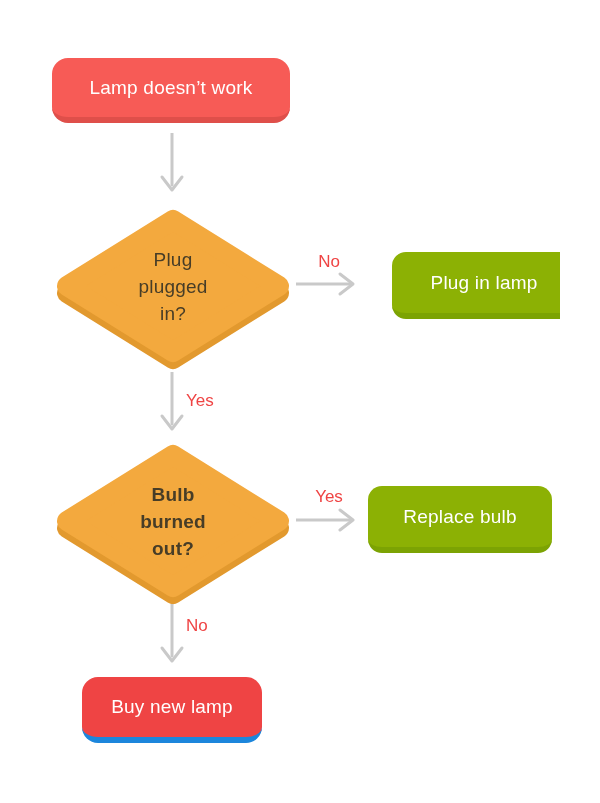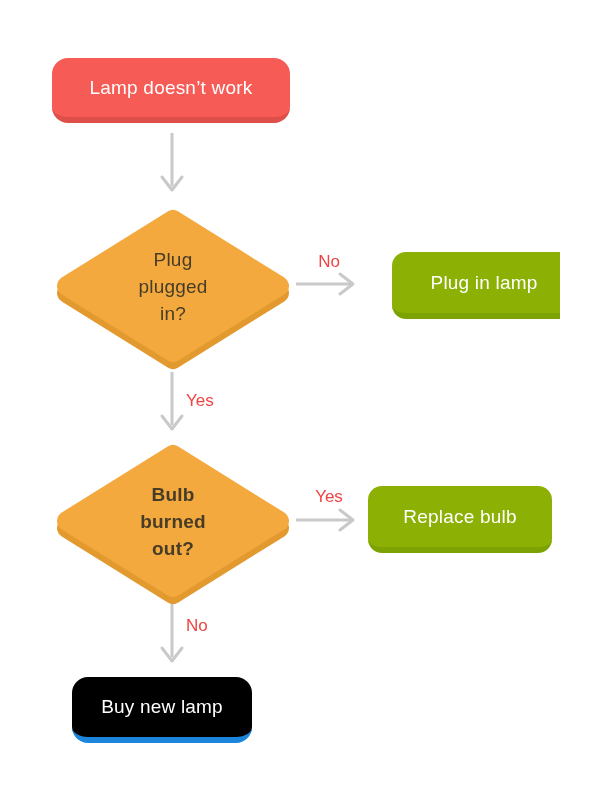--- a/index.html
+++ b/index.html
@@ -15,22 +15,22 @@
     left:52px;top:58px;width:238px;height:65px;
     background:#F75B56;border-bottom:6px solid #DF4F4A;border-radius:16px;
   }
   .node-action{
     width:184px;height:67px;background:#8CB104;border-bottom:6px solid #7CA303;
     border-radius:14px;
   }
   .node-action-plug{left:368px;top:252px;margin-left:24px;}
   .node-action-replace{left:368px;top:486px;}
   .node-buy{
-    left:72px;top:677px;width:180px;height:66px;
-    background:#000000;border-bottom:6px solid #1C86DC;border-radius:16px;
+    left:82px;top:677px;width:180px;height:66px;
+    background:#ef4444;border-bottom:6px solid #1C86DC;border-radius:16px;
   }
   .diamond-svg{position:absolute;width:240px;height:172px;}
   .diamond-1{left:53px;top:204px;}
   .diamond-2{left:53px;top:439px;}
   .dshade{fill:#E2992E;stroke:#E2992E;stroke-width:20;stroke-linejoin:round;}
   .dfill{fill:#F3A93E;stroke:#F3A93E;stroke-width:20;stroke-linejoin:round;}
   .diamond-text{
     position:absolute;left:125px;width:96px;height:90px;
     display:flex;align-items:center;justify-content:center;text-align:center;
     color:#473D27;font-size:19px;line-height:27px;letter-spacing:.2px;

